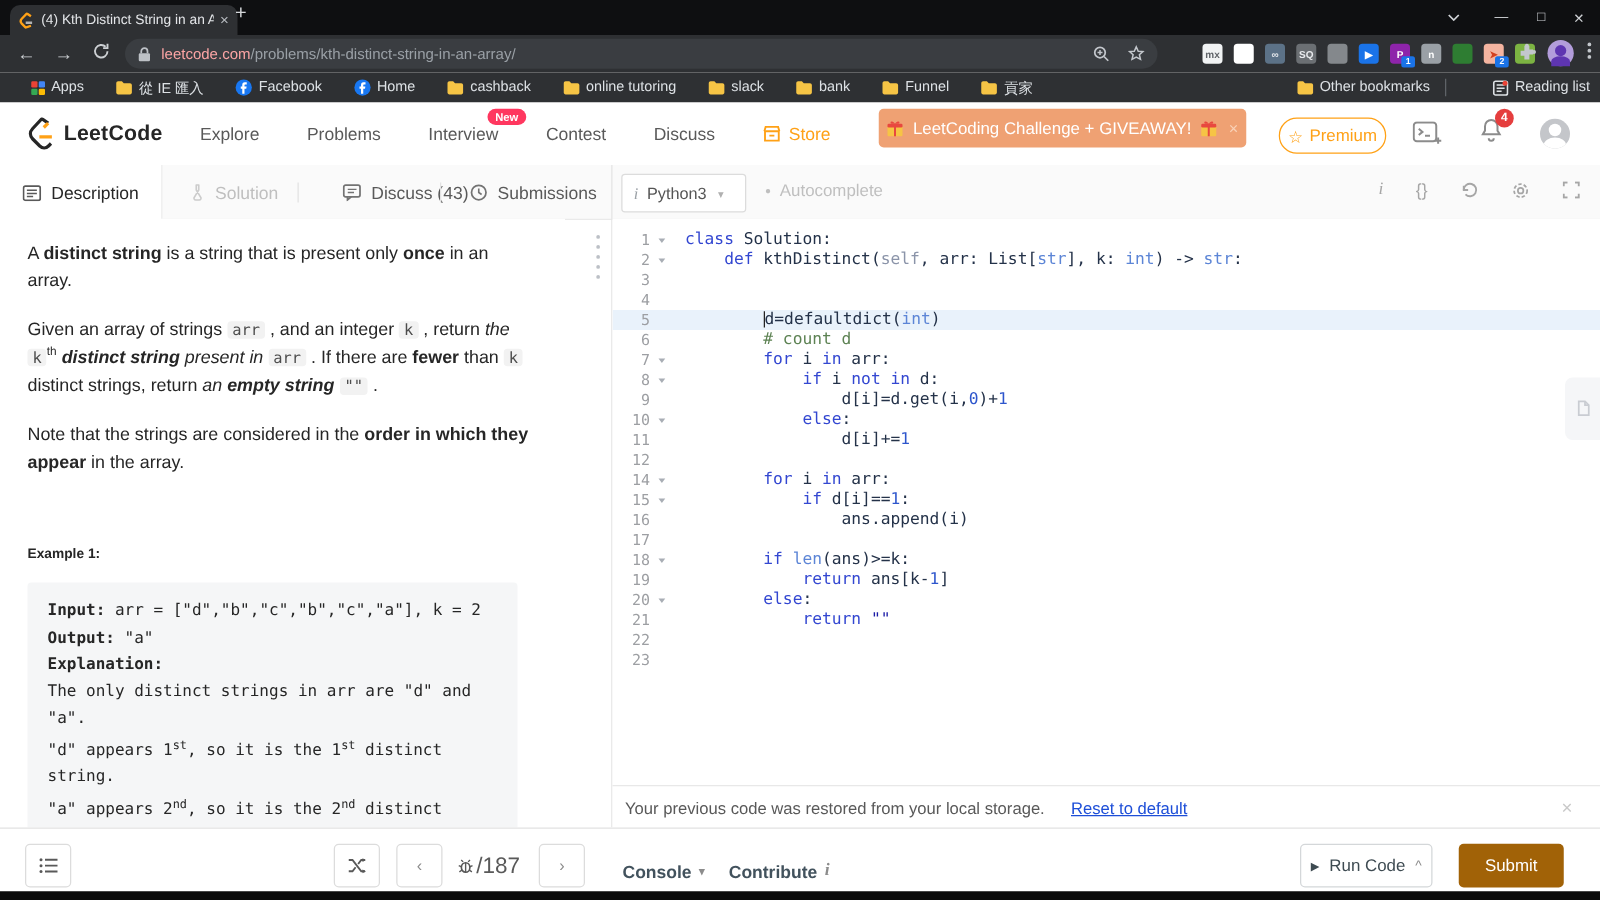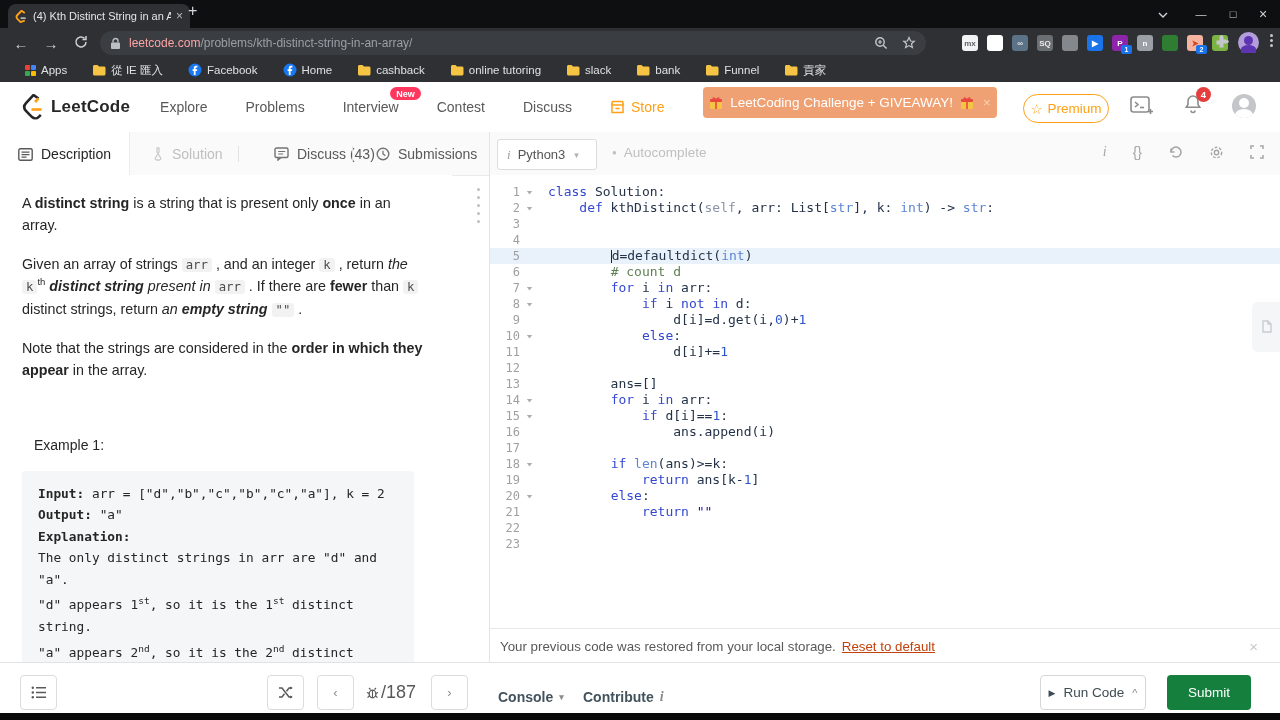--- a/index.html
+++ b/index.html
@@ -78,21 +78,21 @@
   .edicons{position:absolute;right:16px;top:12px;display:flex;gap:26px;color:#a6a6a6;align-items:center;font-size:14px;}
 
   
   .leftpanel{position:absolute;left:0;top:175px;width:452px;height:487px;background:#fff;overflow:hidden;}
   .desc{padding:17px 20px 0 22px;font-size:14.3px;line-height:1.55;color:#262626;width:408px;}
   .desc p{margin:0 0 17px 0;}
   .s-b{font-weight:bold;} .s-i{font-style:italic;} .s-bi{font-weight:bold;font-style:italic;}
   .s-c{font-family:"DejaVu Sans Mono",monospace;font-size:12.3px;background:#f2f2f2;color:#4d4d4d;
        padding:0 4px;border-radius:3px;}
   sup{font-size:9.5px;}
-  .exh{font-weight:normal;font-size:14px;margin:54px 0 14px 12px;}
+  .exh{font-weight:bold;font-size:11px;margin:54px 0 14px 0;}
   .exblock{background:#f5f6f7;border-radius:3px;padding:12px 16px;font-family:"DejaVu Sans Mono",monospace;
            font-size:12.8px;line-height:21.5px;color:#262626;width:360px;}
   .dots{position:absolute;left:477px;top:188px;display:flex;flex-direction:column;gap:5px;}
   .dots i{width:3px;height:3px;border-radius:50%;background:#bcc0c6;}
   .paneldiv{position:absolute;left:489px;top:132px;width:1px;height:530px;background:#e4e4e4;}
 
   
   .editor{position:absolute;left:490px;top:175px;width:790px;height:453px;background:#fff;overflow:hidden;
           font-family:"DejaVu Sans Mono",monospace;font-size:13px;}
   #code-lines{padding-top:9px;}
@@ -104,34 +104,34 @@
   .tk-k{color:#3347d1;} .tk-t{color:#5c85d6;} .tk-n{color:#2d55cc;} .tk-s{color:#1a1aa6;}
   .tk-c{color:#5d8253;} .tk-p{color:#243249;} .tk-v{color:#8b94a9;}
   .caret{display:inline-block;width:0;height:13px;border-left:1.2px solid #222;vertical-align:middle;}
   .copywidget{position:absolute;left:1252px;top:302px;width:28px;height:50px;background:#f5f6f8;
               border-radius:6px 0 0 6px;display:flex;align-items:center;justify-content:center;color:#c9ccd2;}
 
   
   .restorebar{position:absolute;left:490px;top:628px;width:790px;height:34px;background:#fff;
               border-top:1px solid #e8e8e8;display:flex;align-items:center;font-size:13.3px;color:#595959;}
   .restorebar .msg{margin-left:10px;}
-  .resetlink{color:#c2410c;text-decoration:underline;margin-left:6px;}
+  .resetlink{color:#1d4ed8;text-decoration:underline;margin-left:21px;}
   .rclose{position:absolute;right:22px;color:#c9c9c9;font-size:15px;}
 
   
   .footer{position:absolute;left:0;top:662px;width:1280px;height:51px;background:#fff;border-top:1px solid #e2e2e2;}
   .fbtn{position:absolute;top:12px;width:37px;height:35px;border:1px solid #dcdcdc;border-radius:4px;
         background:#fff;display:flex;align-items:center;justify-content:center;color:#595959;box-sizing:border-box;}
   .counter{position:absolute;left:366px;top:12px;height:35px;display:flex;align-items:center;gap:2px;
            color:#595959;font-size:18px;}
   .ftext{position:absolute;top:16px;height:35px;display:flex;align-items:center;gap:6px;color:#42525d;font-size:14px;font-weight:bold;}
   .runbtn{position:absolute;left:1040px;top:12px;width:106px;height:35px;border:1px solid #d4d7d9;border-radius:4px;
           background:#fff;display:flex;align-items:center;justify-content:center;gap:8px;color:#3e4b52;
           font-size:13.5px;box-sizing:border-box;}
-  .submitbtn{position:absolute;left:1167px;top:12px;width:84px;height:35px;border-radius:4px;background:#15803d;
+  .submitbtn{position:absolute;left:1167px;top:12px;width:84px;height:35px;border-radius:4px;background:#a16207;
           color:#fff;font-size:13.5px;display:flex;align-items:center;justify-content:center;}
   .blackstrip{position:absolute;left:0;top:713px;width:1280px;height:7px;background:#0a0a0a;}
   .chev{font-size:13px;color:#8c8c8c;}
 </style>
 </head>
 <body>
 
 <div id="screen">
 
   <div class="tabstrip">
@@ -296,20 +296,41 @@
           </span>
           <span>Funnel</span>
         </span>
         <span class="bm">
           <span style="display: inline-flex; align-items: center;">
             <svg width="14" height="12" viewBox="0 0 14 12">
               <path d="M1 2.5C1 1.7 1.7 1 2.5 1h3L7 2.5h5c.8 0 1.5.7 1.5 1.5v6c0 .8-.7 1.5-1.5 1.5H2.5C1.7 11.5 1 10.8 1 10z" fill="#f6c445"></path>
             </svg>
           </span>
           <span>貢家</span>
+        </span>
+      </span>
+    <span class="bmright" id="bookmarks-right">
+        <span class="bm">
+          <span style="display: inline-flex; align-items: center;">
+            <svg width="14" height="12" viewBox="0 0 14 12">
+              <path d="M1 2.5C1 1.7 1.7 1 2.5 1h3L7 2.5h5c.8 0 1.5.7 1.5 1.5v6c0 .8-.7 1.5-1.5 1.5H2.5C1.7 11.5 1 10.8 1 10z" fill="#f6c445"></path>
+            </svg>
+          </span>
+          <span>Other bookmarks</span>
+        </span>
+        <span class="bmsep"></span>
+        <span class="bm">
+          <span style="display: inline-flex; align-items: center;">
+            <svg width="13" height="13" viewBox="0 0 13 13">
+              <rect x="1" y="1" width="11" height="11" rx="1.5" fill="none" stroke="#dde1e5" stroke-width="1.3"></rect>
+              <path d="M3.3 4h6.4M3.3 6.5h6.4M3.3 9h4" stroke="#dde1e5" stroke-width="1.2"></path>
+              <circle cx="10" cy="2.5" r="2" fill="#ea4335"></circle>
+            </svg>
+          </span>
+          <span>Reading list</span>
         </span>
       </span>
   </div>
 
   <div class="lcheader">
     <div class="logo">
       <svg width="22" height="26" viewBox="0 0 22 26">
         <path d="M16.5 4.5 11.5 1 4.2 8.8c-2.5 2.6-2.5 5.8 0 8.4l5.6 5.6c2.1 2 5 2 7 0l2-2" fill="none" stroke="#262626" stroke-width="2.6"></path>
         <path d="M16.5 4.5 13 8" fill="none" stroke="#ffa116" stroke-width="2.6"></path>
         <path d="M9.5 15.5h10" stroke="#ffa116" stroke-width="2.6"></path>
@@ -474,21 +495,20 @@
             </svg></span><span class="ctext"><span class="tk-p">        </span><span class="tk-k">for</span><span class="tk-p"> i </span><span class="tk-k">in</span><span class="tk-p"> arr:</span></span></div>
         <div class="cl"><span class="gut">8</span><span class="fold"><svg width="9" height="9" viewBox="0 0 10 10">
               <path d="M2 3.2l3 4 3-4z" fill="#a9aeb5"></path>
             </svg></span><span class="ctext"><span class="tk-p">            </span><span class="tk-k">if</span><span class="tk-p"> i </span><span class="tk-k">not</span><span class="tk-p"> </span><span class="tk-k">in</span><span class="tk-p"> d:</span></span></div>
         <div class="cl"><span class="gut">9</span><span class="fold"></span><span class="ctext"><span class="tk-p">                d[i]=d.get(i,</span><span class="tk-n">0</span><span class="tk-p">)+</span><span class="tk-n">1</span></span></div>
         <div class="cl"><span class="gut">10</span><span class="fold"><svg width="9" height="9" viewBox="0 0 10 10">
               <path d="M2 3.2l3 4 3-4z" fill="#a9aeb5"></path>
             </svg></span><span class="ctext"><span class="tk-p">            </span><span class="tk-k">else</span><span class="tk-p">:</span></span></div>
         <div class="cl"><span class="gut">11</span><span class="fold"></span><span class="ctext"><span class="tk-p">                d[i]+=</span><span class="tk-n">1</span></span></div>
         <div class="cl"><span class="gut">12</span><span class="fold"></span><span class="ctext"></span></div>
-        <div class="cl"><span class="gut">13</span><span class="fold"></span><span class="ctext"><span class="tk-p">        ans=[]</span></span></div>
         <div class="cl"><span class="gut">14</span><span class="fold"><svg width="9" height="9" viewBox="0 0 10 10">
               <path d="M2 3.2l3 4 3-4z" fill="#a9aeb5"></path>
             </svg></span><span class="ctext"><span class="tk-p">        </span><span class="tk-k">for</span><span class="tk-p"> i </span><span class="tk-k">in</span><span class="tk-p"> arr:</span></span></div>
         <div class="cl"><span class="gut">15</span><span class="fold"><svg width="9" height="9" viewBox="0 0 10 10">
               <path d="M2 3.2l3 4 3-4z" fill="#a9aeb5"></path>
             </svg></span><span class="ctext"><span class="tk-p">            </span><span class="tk-k">if</span><span class="tk-p"> d[i]==</span><span class="tk-n">1</span><span class="tk-p">:</span></span></div>
         <div class="cl"><span class="gut">16</span><span class="fold"></span><span class="ctext"><span class="tk-p">                ans.append(i)</span></span></div>
         <div class="cl"><span class="gut">17</span><span class="fold"></span><span class="ctext"></span></div>
         <div class="cl"><span class="gut">18</span><span class="fold"><svg width="9" height="9" viewBox="0 0 10 10">
               <path d="M2 3.2l3 4 3-4z" fill="#a9aeb5"></path>

